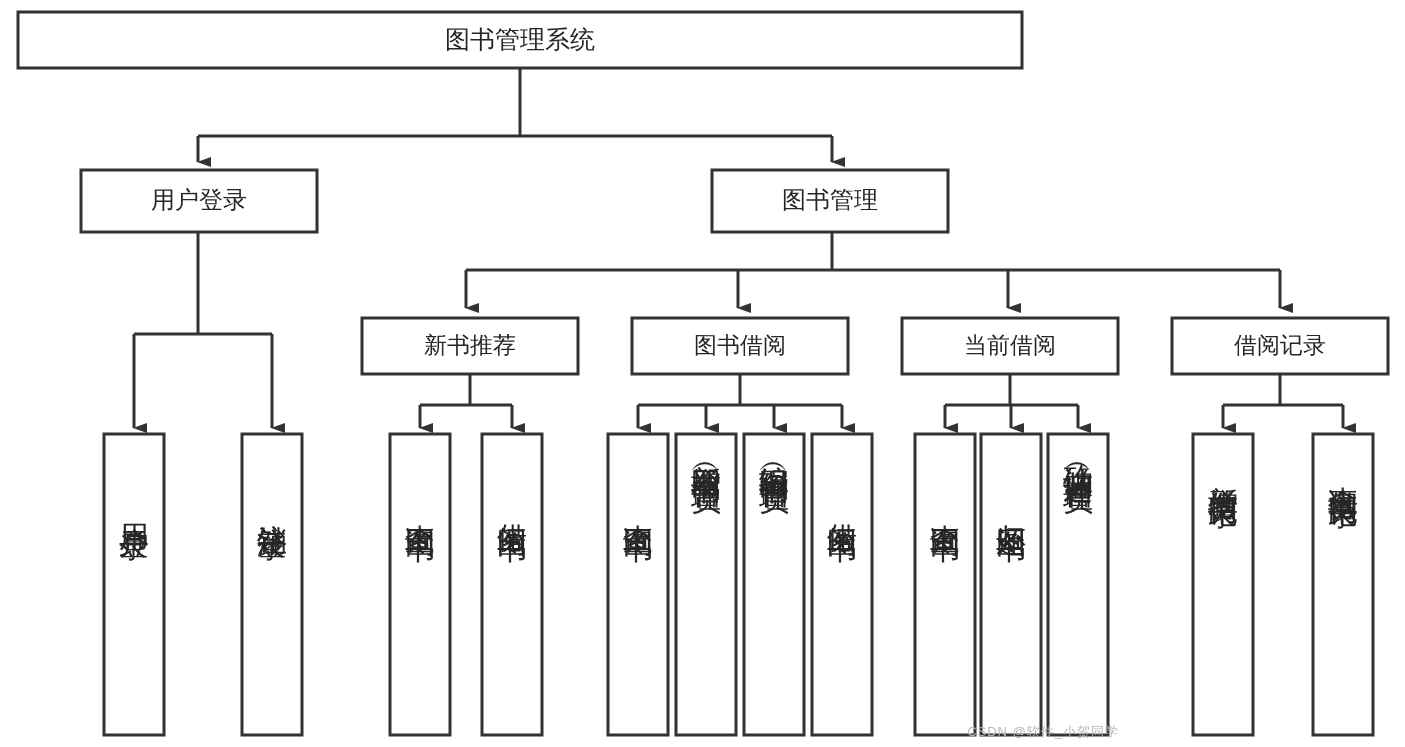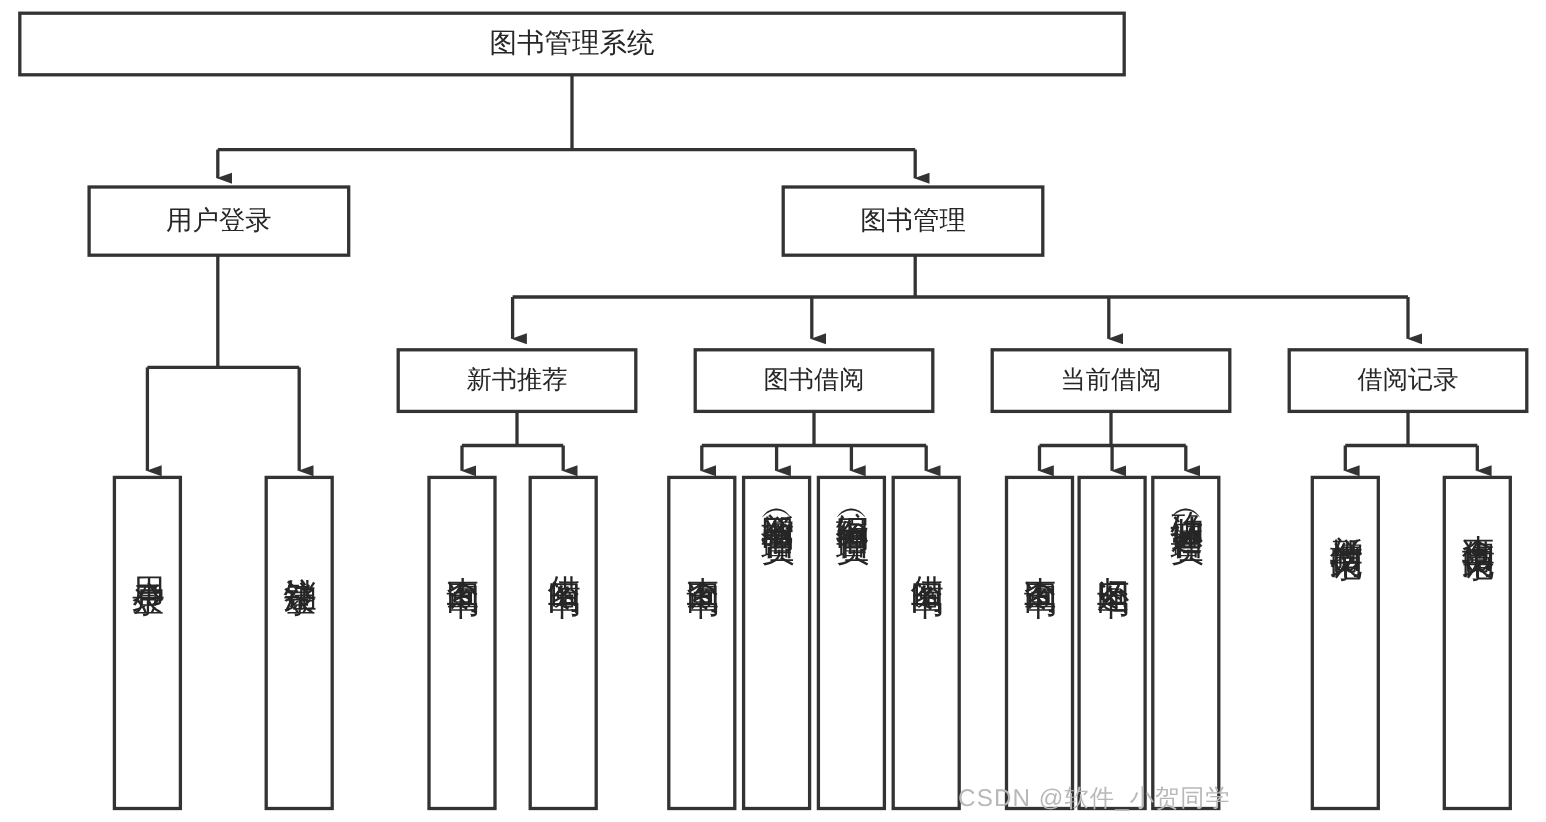--- a/index.html
+++ b/index.html
@@ -34,21 +34,21 @@
     font-size:30px;
     color:#262626;
     letter-spacing:3px;
     white-space:nowrap;
     line-height:1;
   }
   .watermark{
     position:absolute;
     right:8px;bottom:6px;
     font-family:"Liberation Sans","DejaVu Sans",sans-serif;
-    font-size:22px;
+    font-size:13px;
     color:#b8b8b8;
     white-space:nowrap;
     letter-spacing:1px;
   }
 </style>
 </head>
 <body>
 
 <div id="diagram-root">
 

